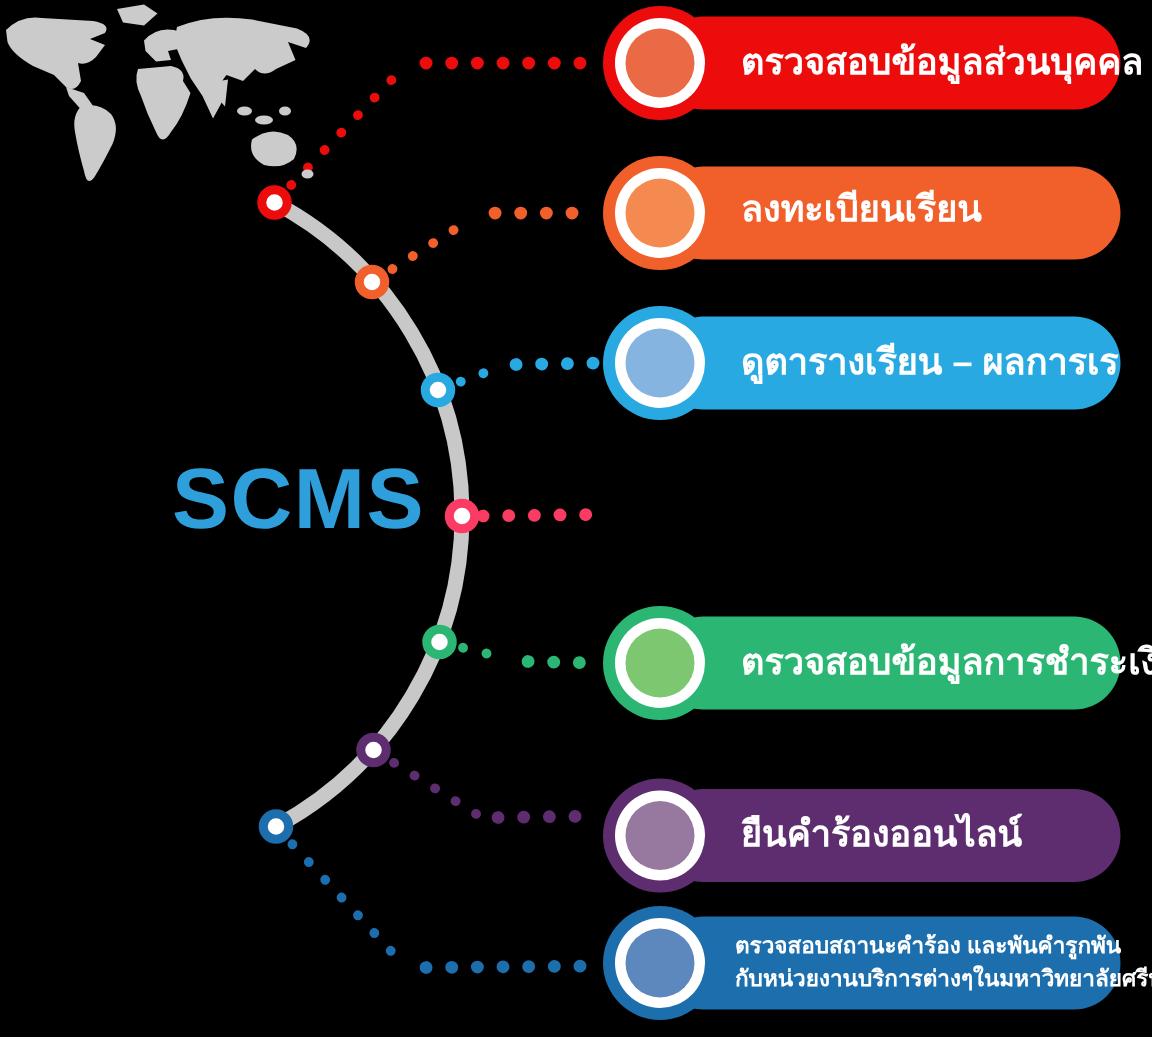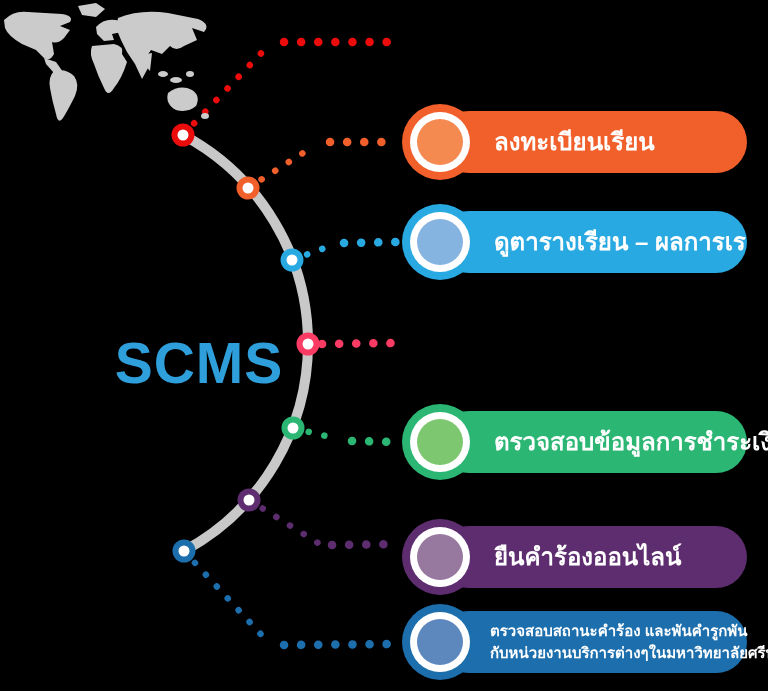--- a/index.html
+++ b/index.html
@@ -63,42 +63,52 @@
       <circle cx="183" cy="135" r="8.5" stroke="#ED0C0C"></circle>
       <circle cx="248" cy="188" r="8.5" stroke="#F15F2B"></circle>
       <circle cx="292" cy="260" r="8.5" stroke="#29A9E1"></circle>
       <circle cx="308" cy="344" r="8.5" stroke="#FA3B64"></circle>
       <circle cx="293" cy="428" r="8.5" stroke="#2BB673"></circle>
       <circle cx="249" cy="500" r="8.5" stroke="#5D2D6F"></circle>
       <circle cx="184" cy="551" r="8.5" stroke="#1C6EAD"></circle>
     </g>
   </svg>
 
-  <div class="brand" style="color: rgb(46, 159, 218); margin-top: 30px;">SCMS</div>
+  <div class="brand" style="color: rgb(46, 159, 218);">SCMS</div>
 
   <svg class="worldmap" width="220" height="130" viewBox="0 0 220 130">
     <g fill="#CBCBCB">
       <path d="M78,6 L96,3 L105,9 L96,17 L82,15 Z"></path>
       <path d="M4,20 Q14,10 28,12 L62,14 Q74,16 70,22 L60,26 L70,30 L64,38 Q58,44 52,42 L54,54 Q50,62 44,58 L36,50 L22,44 Q8,36 5,28 Z"></path>
       <path d="M44,58 L56,62 L63,72 L54,73 L46,64 Z"></path>
       <path d="M54,71 Q66,68 74,76 Q80,84 75,96 Q68,110 63,118 Q58,125 56,114 Q52,100 50,88 Q48,77 54,71 Z"></path>
       <path d="M96,27 Q104,18 116,20 L129,24 L122,32 L112,34 L114,40 L104,41 L97,34 Z"></path>
       <path d="M92,46 L114,44 Q124,46 122,54 L127,62 Q122,78 114,88 Q108,98 104,88 Q98,76 94,64 Q89,54 92,46 Z"></path>
       <path d="M116,28 L118,18 Q140,9 168,13 L198,19 Q211,24 204,32 L192,28 L197,40 L184,46 Q176,52 170,46 L162,54 L151,50 Q144,58 148,68 L142,79 L135,64 L127,52 L121,40 Z"></path>
       <path d="M141,55 L152,53 L150,71 L143,63 Z"></path>
       <ellipse cx="163" cy="74" rx="5" ry="3"></ellipse>
       <ellipse cx="176" cy="80" rx="6" ry="3"></ellipse>
       <ellipse cx="190" cy="74" rx="4" ry="3"></ellipse>
       <path d="M168,93 Q180,84 192,90 Q201,96 196,106 Q188,113 176,110 Q165,104 168,93 Z"></path>
       <ellipse cx="205" cy="116" rx="4" ry="3"></ellipse>
     </g>
   </svg>
 
+  <div class="row" style="top: 4px; --pill: #ED0C0C; --inner: #EA6A45;">
+    <div class="bar">
+      <div class="label">ตรวจสอบข้อมูลส่วนบุคคล</div>
+    </div>
+    <div class="badge">
+      <div class="badge-white">
+        <div class="badge-inner"></div>
+      </div>
+    </div>
+  </div>
 
-  <div class="row" style="top: 104px; --pill: #F15F2B; --inner: #F58A50;">
+  <div class="row" style="top: 104px; font-family: Liberation Mono, monospace; --pill: #F15F2B; --inner: #F58A50;">
     <div class="bar">
       <div class="label">ลงทะเบียนเรียน</div>
     </div>
     <div class="badge">
       <div class="badge-white">
         <div class="badge-inner"></div>
       </div>
     </div>
   </div>
 

